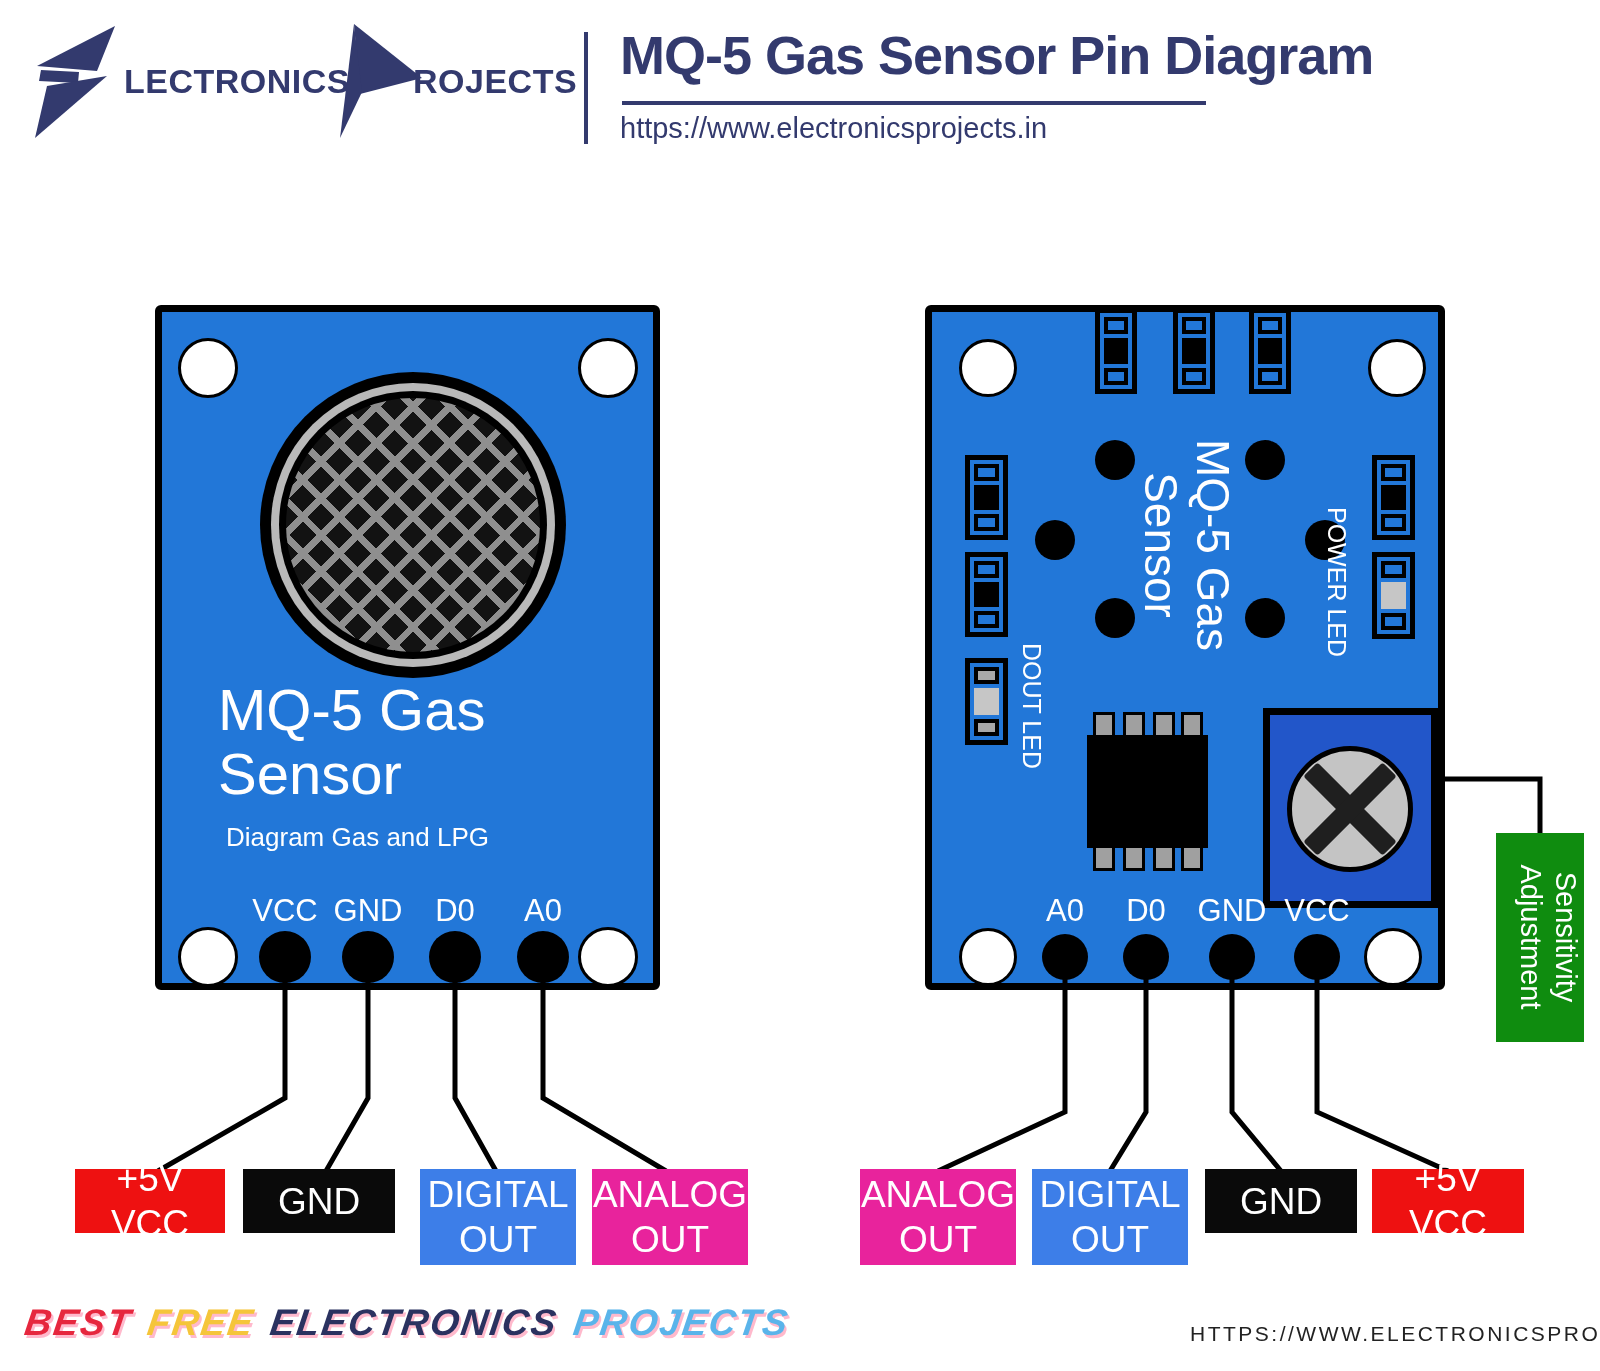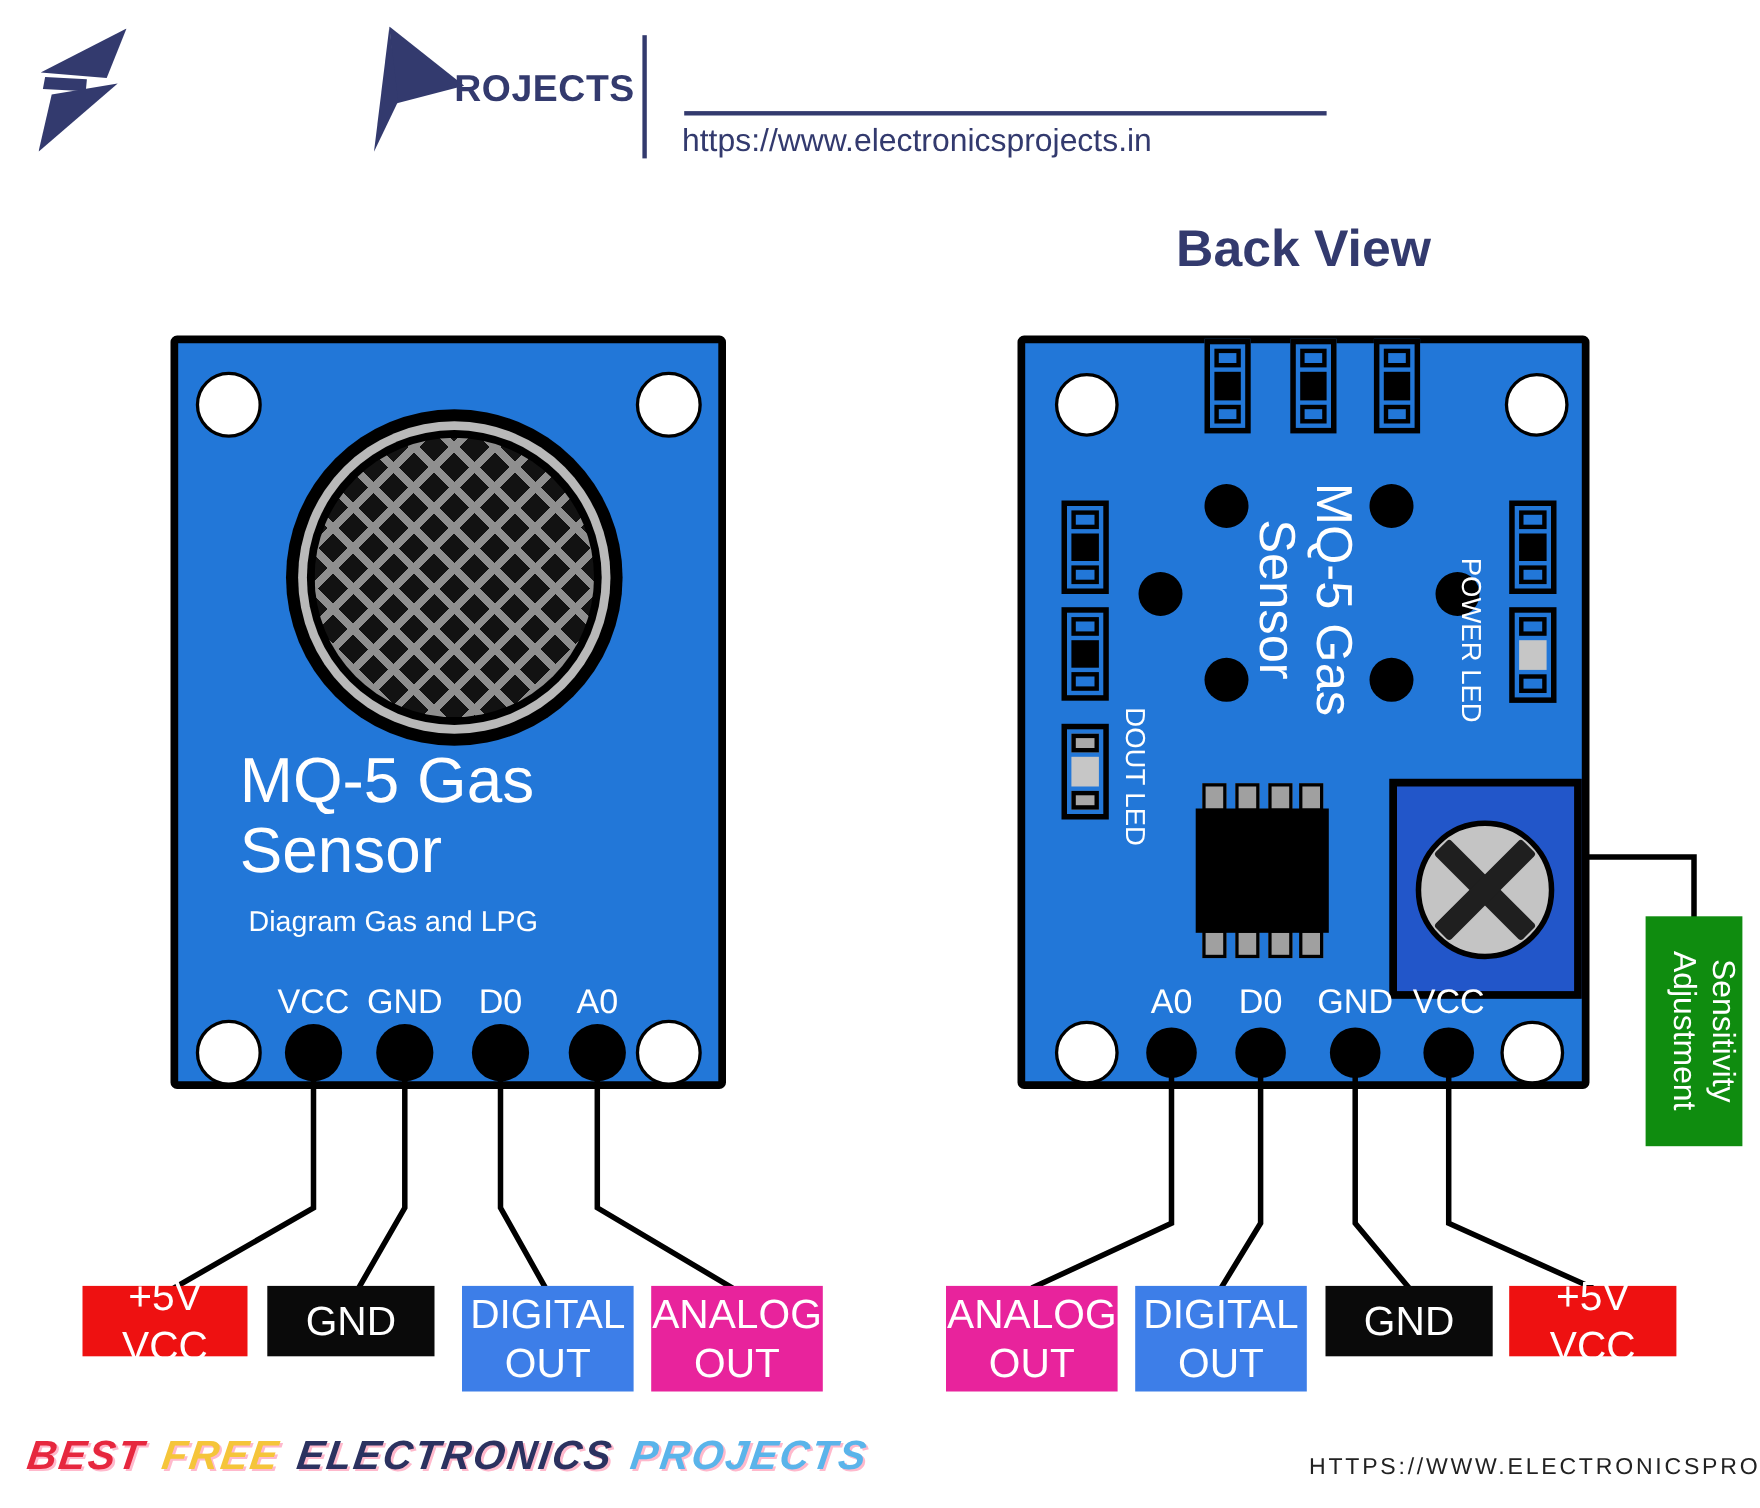--- a/index.html
+++ b/index.html
@@ -59,30 +59,31 @@
 </head>
 <body>
 
 <div id="canvas">
 
   <svg class="abs" style="left:35px;top:26px;" width="82" height="112" viewBox="0 0 82 112">
     <polygon points="80,0 2,40 62,45" fill="#333a6e"></polygon>
     <polygon points="6,44 44,46 43,57 4,55" fill="#333a6e"></polygon>
     <polygon points="72,50 12,60 0,112" fill="#333a6e"></polygon>
   </svg>
+  <div class="abs logo-word" style="left:124px;">LECTRONICS</div>
   <svg class="abs" style="left:330px;top:24px;" width="92" height="114" viewBox="0 0 92 114">
     <polygon points="24,0 92,54 30,70" fill="#333a6e"></polygon>
     <polygon points="24,0 32,68 10,114" fill="#333a6e"></polygon>
   </svg>
   <div class="abs logo-word" style="left:413px;">ROJECTS</div>
   <div class="abs" id="header-divider"></div>
+  <div class="abs navy" id="page-title">MQ-5 Gas Sensor Pin Diagram</div>
   <div class="abs" id="title-underline"></div>
   <div class="abs navy" id="site-url">https://www.electronicsprojects.in</div>
 
-  <div class="abs view-title" style="left:925px;width:520px;">Back View</div>
 
   <div class="abs board" style="left:155px;top:305px;width:505px;height:685px;"></div>
   <div class="abs hole" style="left:178px;top:338px;width:60px;height:60px;"></div>
   <div class="abs hole" style="left:578px;top:338px;width:60px;height:60px;"></div>
   <div class="abs hole" style="left:178px;top:927px;width:60px;height:60px;"></div>
   <div class="abs hole" style="left:578px;top:927px;width:60px;height:60px;"></div>
 
   <div class="abs ring" style="left:260px;top:372px;width:306px;height:306px;background:#000;"></div>
   <div class="abs ring" style="left:271px;top:383px;width:284px;height:284px;background:#b9b9b9;"></div>
   <div class="abs ring" style="left:279px;top:391px;width:268px;height:268px;background:#000;"></div>

